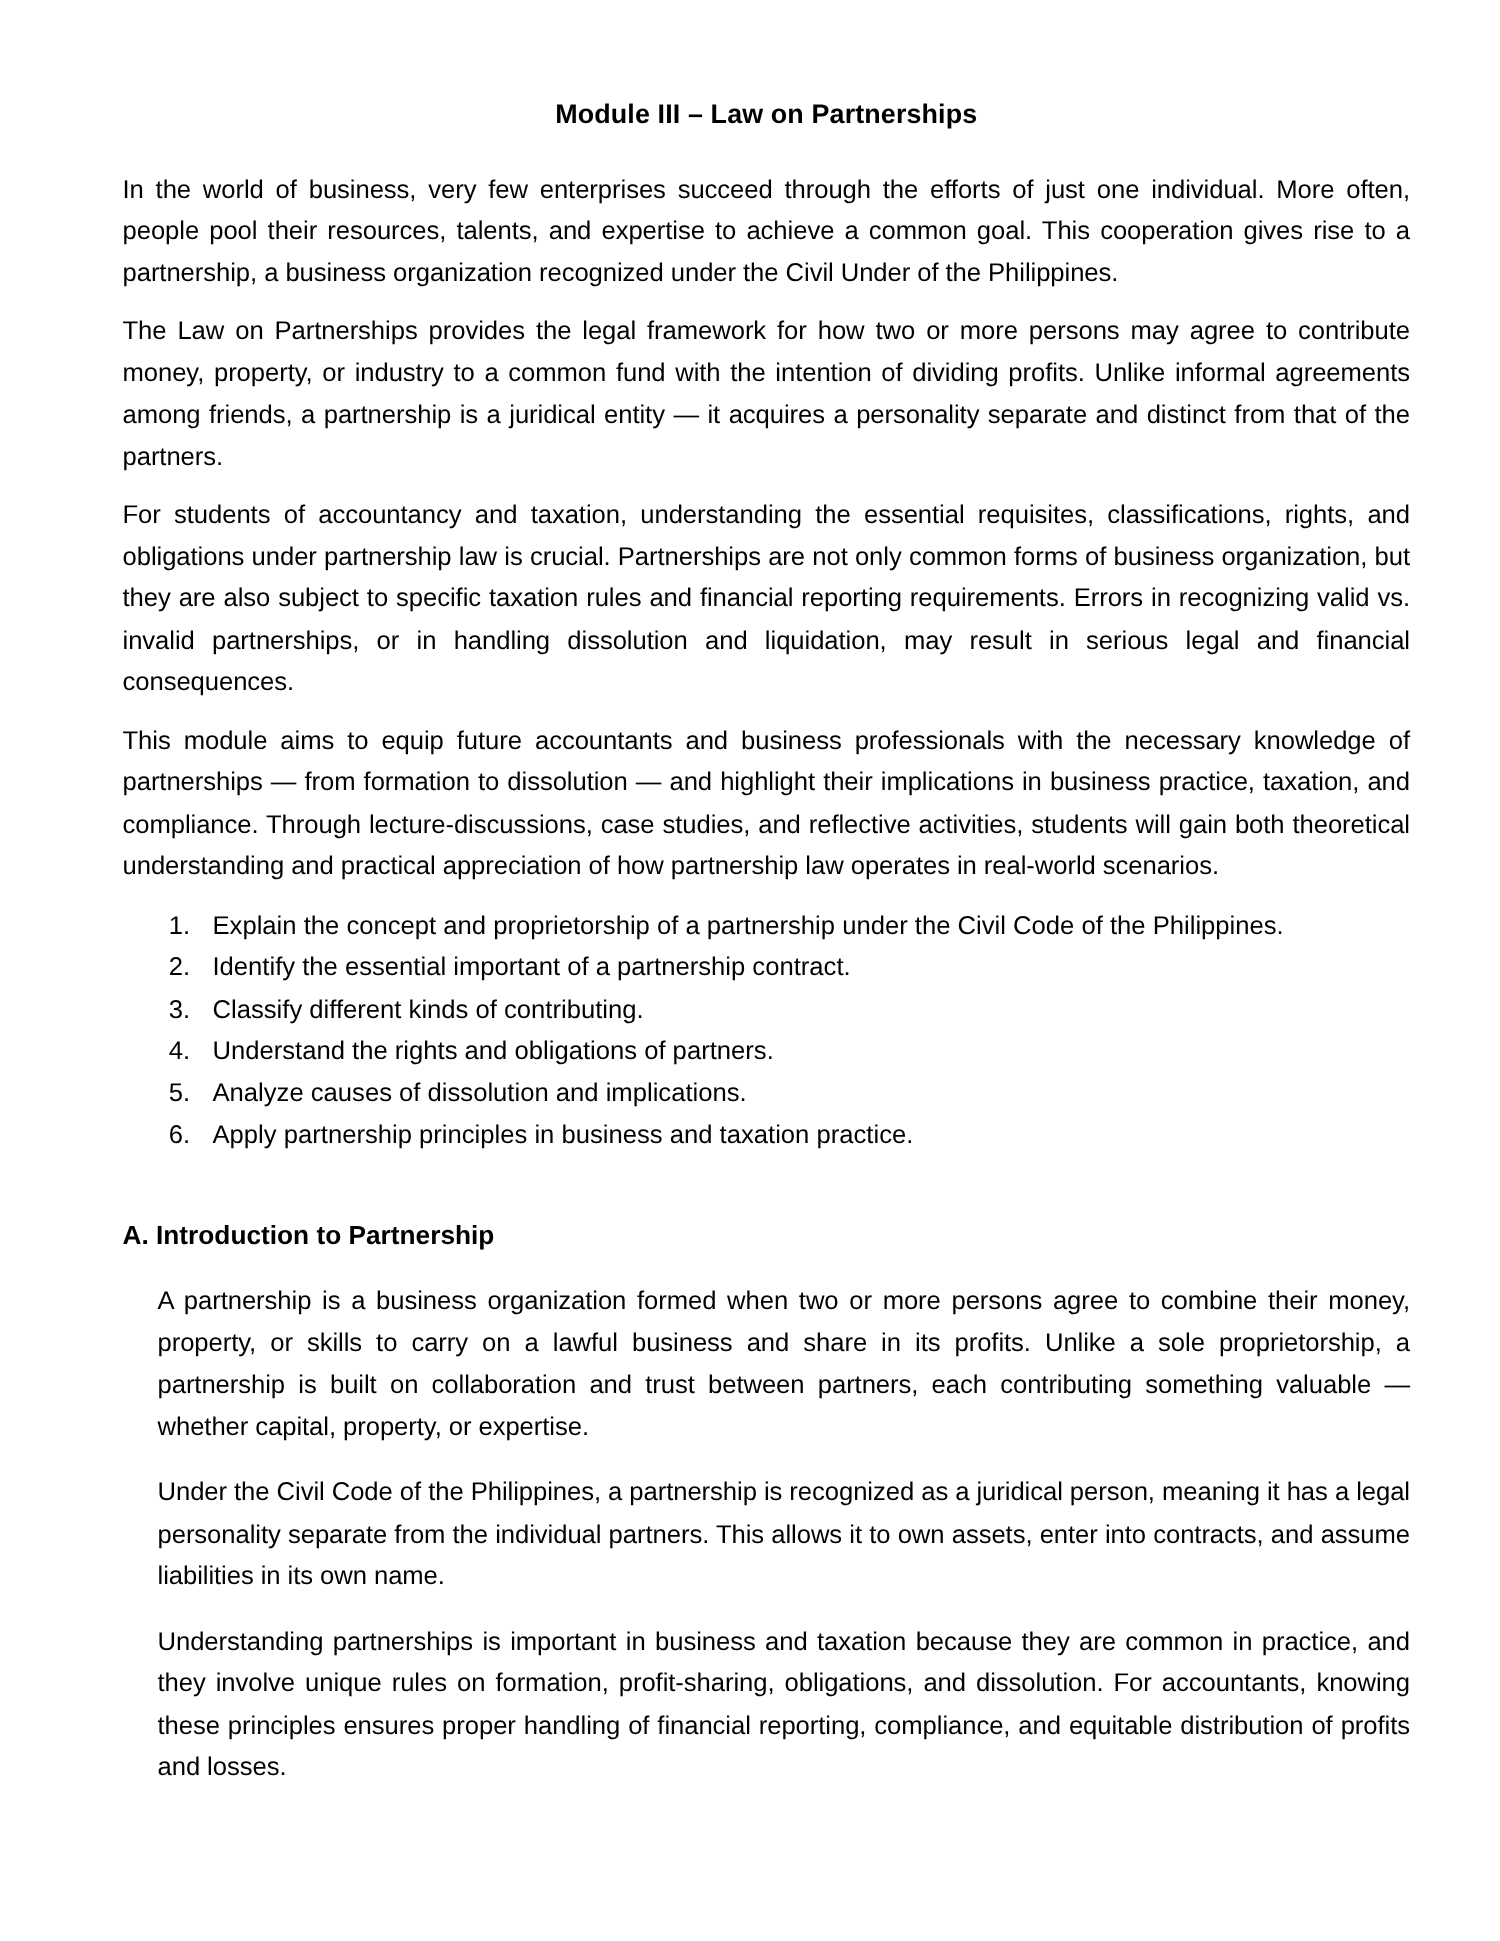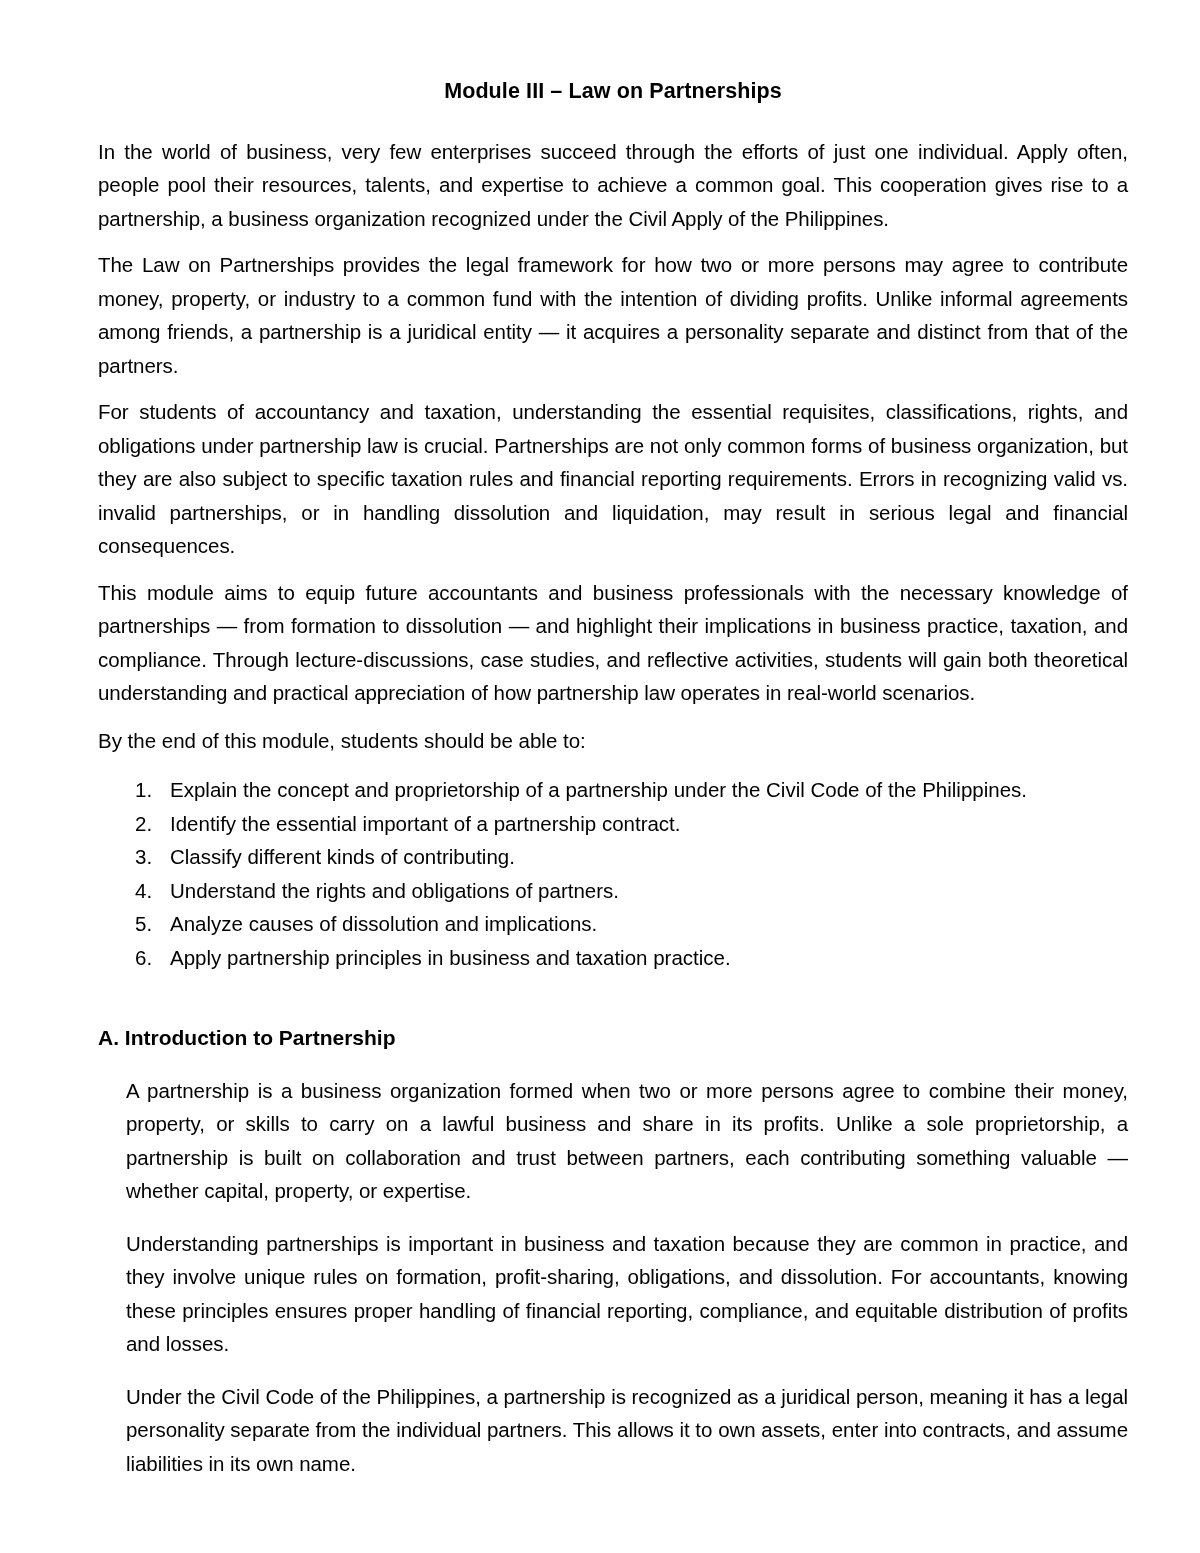--- a/index.html
+++ b/index.html
@@ -88,39 +88,38 @@
 </style>
 </head>
 <body>
 
 <div class="page">
   <div class="content">
 
     <h1 class="doc-title">Module III – Law on Partnerships</h1>
 
     <div>
-      <p class="body-par"><span>In the world of business, very few enterprises succeed through the efforts of just one individual. Apply often, people pool their resources, talents, and expertise to achieve a common goal. This cooperation gives rise to a </span><b>partnership</b><span>, a business organization recognized under the Civil Apply of the Philippines.</span></p>
+      <p class="body-par"><span>In the world of business, very few enterprises succeed through the efforts of just one individual. More often, people pool their resources, talents, and expertise to achieve a common goal. This cooperation gives rise to a </span><b>partnership</b><span>, a business organization recognized under the Civil Under of the Philippines.</span></p>
       <p class="body-par"><span>The </span><b>Law on Partnerships</b><span> provides the legal framework for how two or more persons may agree to contribute money, property, or industry to a common fund with the intention of dividing profits. Unlike informal agreements among friends, a partnership is a </span><b>juridical entity</b><span> — it acquires a personality separate and distinct from that of the partners.</span></p>
       <p class="body-par"><span>For students of accountancy and taxation, understanding the </span><b>essential requisites, classifications, rights, and obligations</b><span> under partnership law is crucial. Partnerships are not only common forms of business organization, but they are also subject to specific </span><b>taxation rules and financial reporting requirements</b><span>. Errors in recognizing valid vs. invalid partnerships, or in handling dissolution and liquidation, may result in serious legal and financial consequences.</span></p>
       <p class="body-par"><span>This module aims to equip future accountants and business professionals with the necessary knowledge of partnerships — from formation to dissolution — and highlight their implications in </span><b>business practice, taxation, and compliance</b><span>. Through lecture-discussions, case studies, and reflective activities, students will gain both theoretical understanding and practical appreciation of how partnership law operates in real-world scenarios.</span></p>
     </div>
 
-    <p class="lead-in">By the end of this module, students should be able to:</p>
 
     <ol class="objectives">
       <li><span>Explain the </span><b>concept and proprietorship</b><span> of a partnership under the Civil Code of the Philippines.</span></li>
       <li><span>Identify the </span><b>essential important</b><span> of a partnership contract.</span></li>
       <li><span>Classify different kinds of contributing.</span></li>
       <li><span>Understand the rights and obligations of partners.</span></li>
       <li><span>Analyze causes of dissolution and implications.</span></li>
       <li><span>Apply partnership principles in business and taxation practice.</span></li>
     </ol>
 
     <h2 class="section-heading">A. Introduction to Partnership</h2>
 
     <div class="indent-block">
       <p class="body-par"><span>A partnership is a business organization formed when two or more persons agree to combine their money, property, or skills to carry on a lawful business and share in its profits. Unlike a sole proprietorship, a partnership is built on collaboration and trust between partners, each contributing something valuable — whether capital, property, or expertise.</span></p>
+      <p class="body-par"><span>Under the Civil Code of the Philippines, a partnership is recognized as a juridical person, meaning it has a legal personality separate from the individual partners. This allows it to own assets, enter into contracts, and assume liabilities in its own name.</span></p>
       <p class="body-par"><span>Understanding partnerships is important in business and taxation because they are common in practice, and they involve unique rules on formation, profit-sharing, obligations, and dissolution. For accountants, knowing these principles ensures proper handling of financial reporting, compliance, and equitable distribution of profits and losses.</span></p>
-      <p class="body-par"><span>Under the Civil Code of the Philippines, a partnership is recognized as a juridical person, meaning it has a legal personality separate from the individual partners. This allows it to own assets, enter into contracts, and assume liabilities in its own name.</span></p>
     </div>
 
   </div>
 </div>
 
 </body></html>

